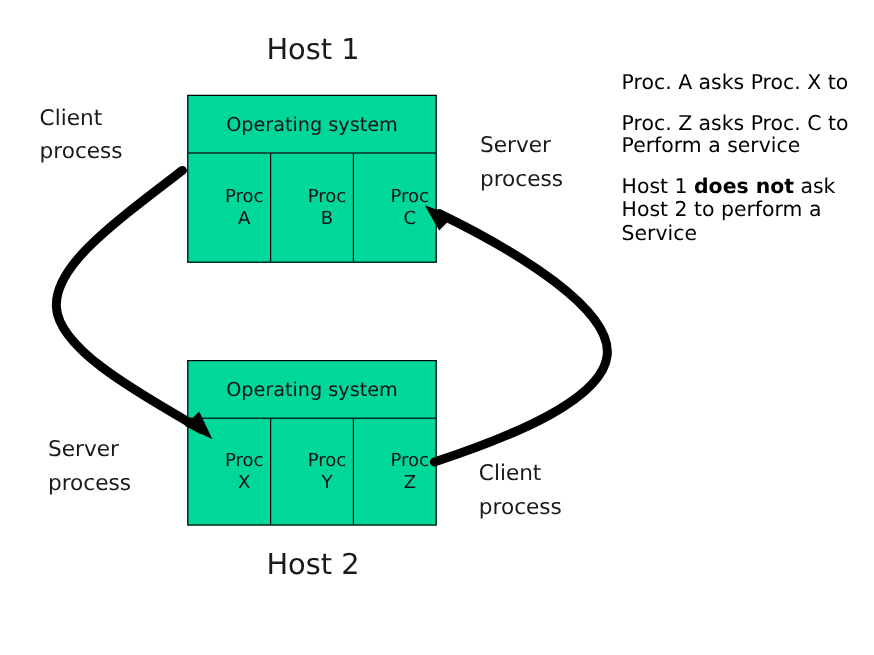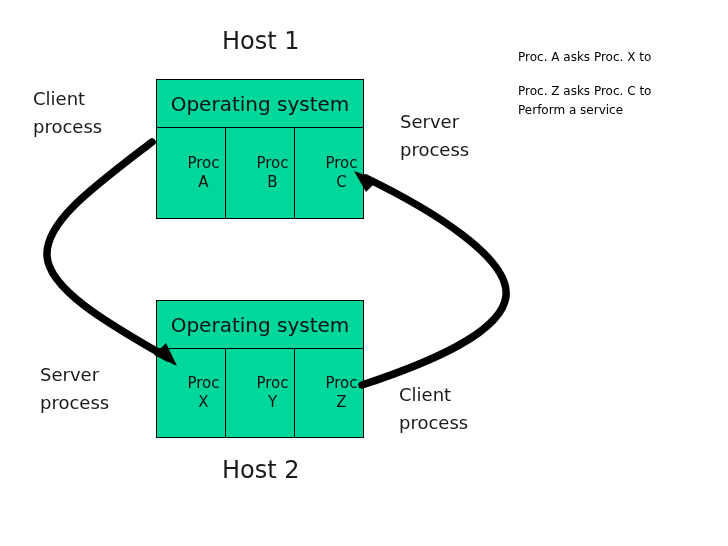--- a/index.html
+++ b/index.html
@@ -47,21 +47,21 @@
 
   .os-row {
     height: 48px;
     border-bottom: 1.6px solid #000000;
     display: flex;
     align-items: center;
     justify-content: center;
     box-sizing: border-box;
   }
   .os-label {
-    font-size: 20px;
+    font-size: 16px;
     color: #111111;
     white-space: nowrap;
   }
 
   .proc-row {
     display: flex;
     height: calc(100% - 48px);
     box-sizing: border-box;
   }
   .proc-cell {
@@ -90,23 +90,23 @@
   }
   #caption-client-top  { left: 33px;  top: 85px; }
   #caption-server-bot  { left: 40px;  top: 361px; }
   #caption-server-top  { left: 400px; top: 108px; }
   #caption-client-bot  { left: 399px; top: 381px; }
 
   
   #notes {
     position: absolute;
     left: 518px;
-    top: 48px;
+    top: 60px;
     width: 200px;
-    font-size: 12px;
+    font-size: 17px;
     line-height: 19.5px;
     color: #000000;
   }
   #notes .note-para { margin: 0 0 14px 0; }
   #notes .note-para:last-child { margin-bottom: 0; }
   #notes b { font-weight: bold; }
 
   
   #arrows {
     position: absolute;
@@ -185,20 +185,25 @@
   </div>
 
   <div id="notes">
     <p class="note-para">
       <span>Proc. A asks Proc. X to</span><br>
     </p>
     <p class="note-para">
       <span>Proc. Z asks Proc. C to</span><br>
       <span>Perform a service</span>
     </p>
+    <p class="note-para">
+      <span>Host 1 </span><b>does not</b><span> ask</span><br>
+      <span>Host 2 to perform a</span><br>
+      <span>Service</span>
+    </p>
   </div>
 
   <svg id="arrows" viewBox="0 0 728 546">
 
     <g>
       <path d="M 152,142
                C 92,188 45,222 47,256
                C 49,292 120,330 168,358" fill="none" stroke="#000000" stroke-width="7.5" stroke-linecap="round"></path>
       <polygon points="177,366 154,355 166,343" fill="#000000"></polygon>
     </g>

